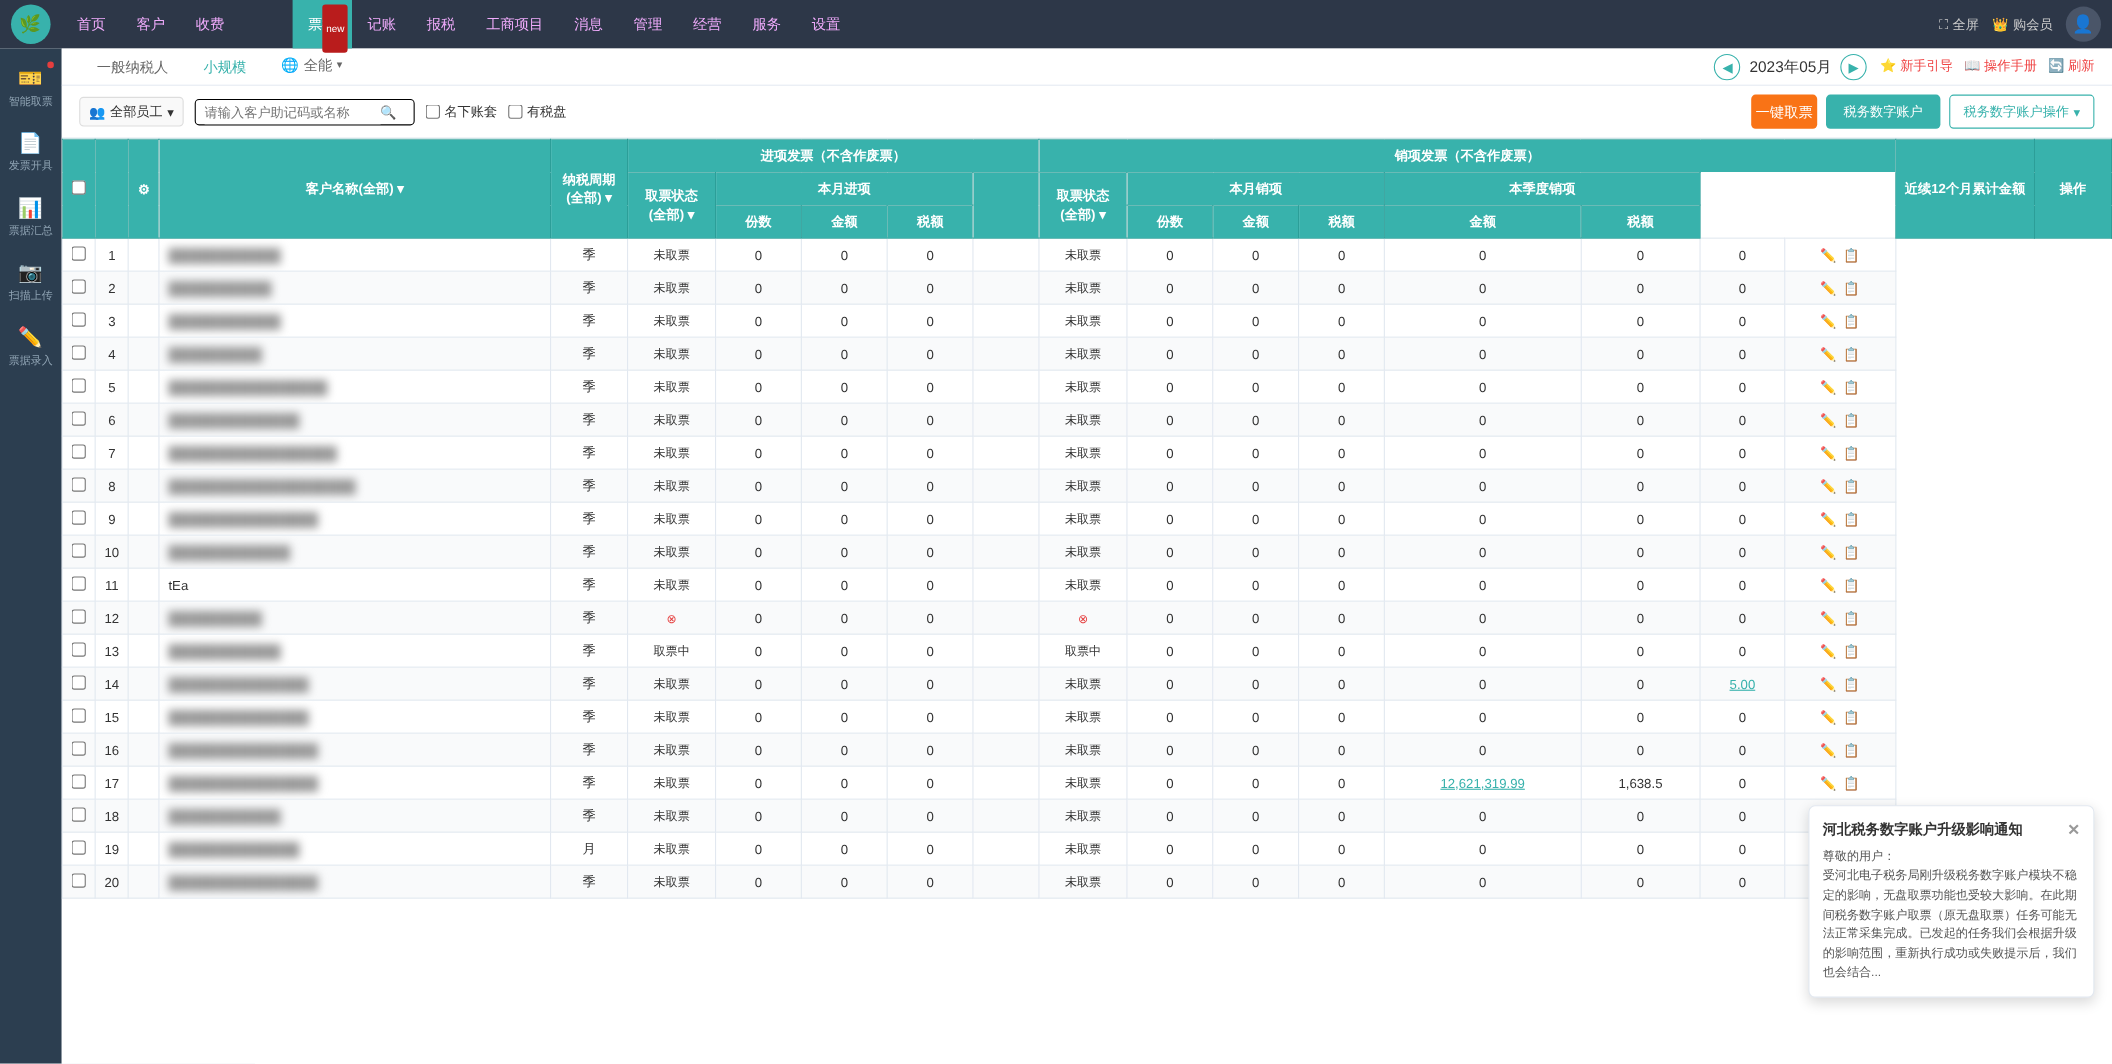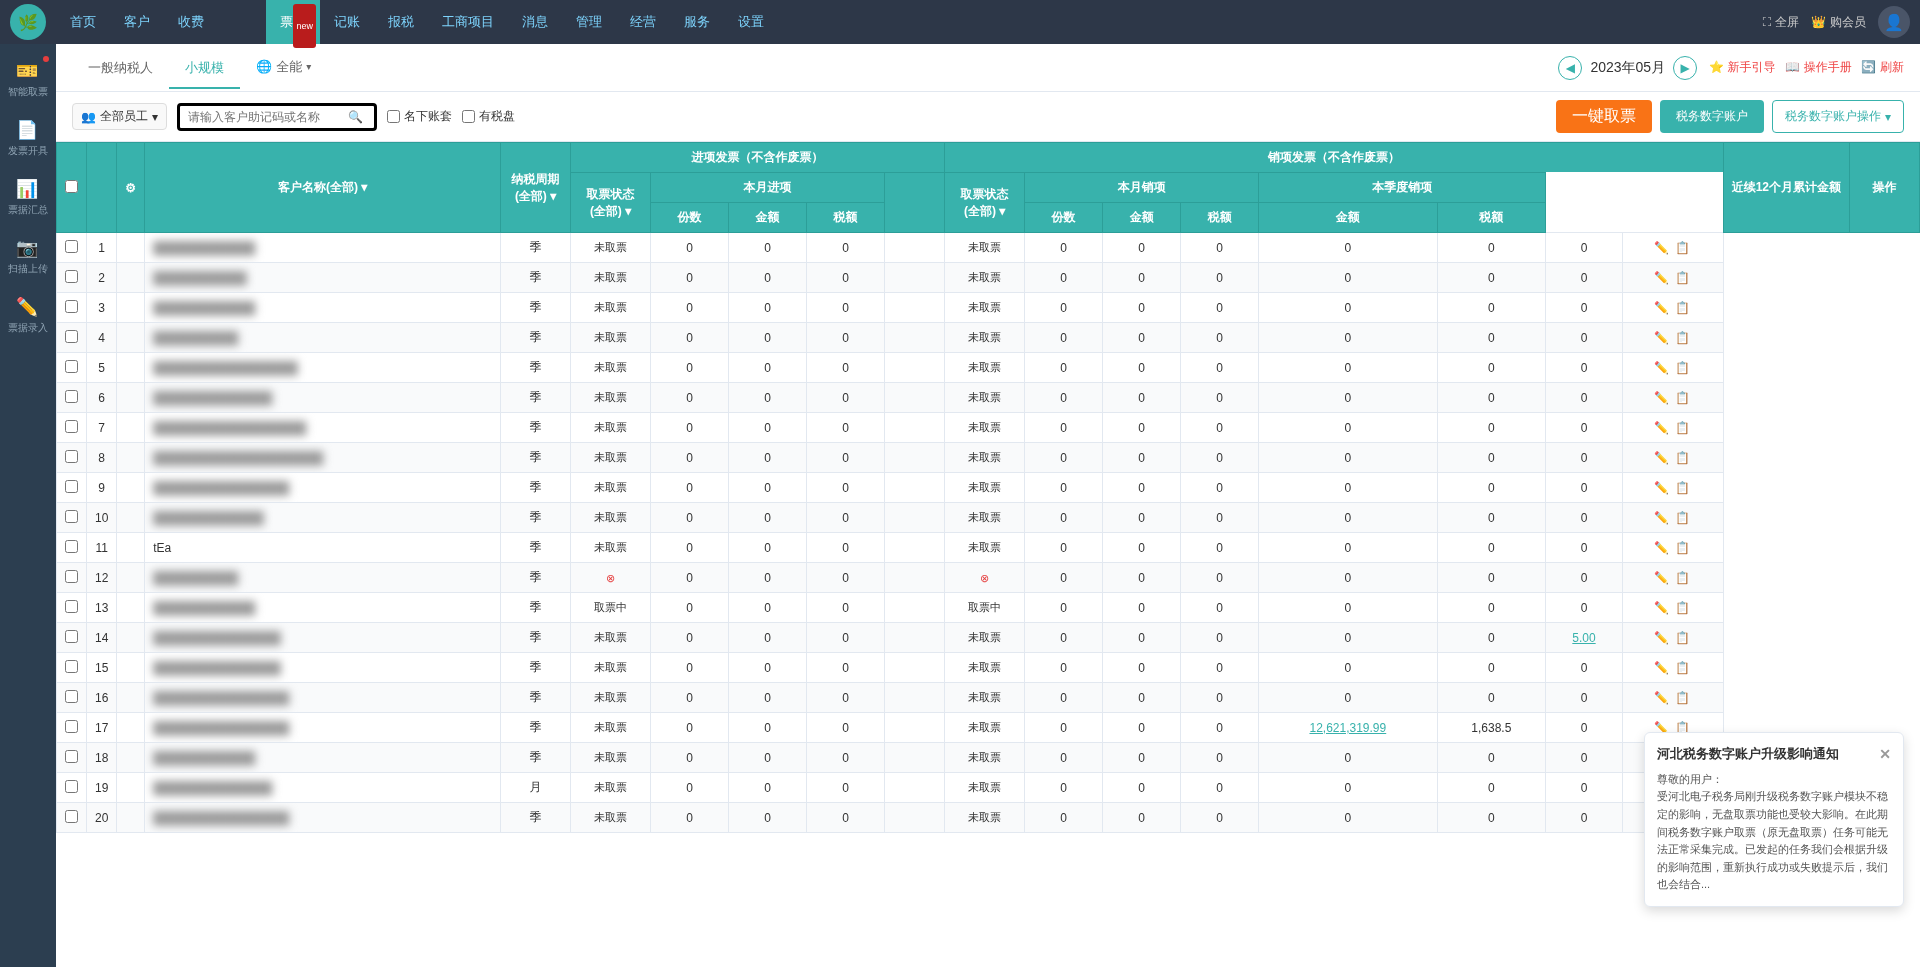--- a/index.html
+++ b/index.html
@@ -20,21 +20,21 @@
       border-radius: 50%;
       display: flex; align-items: center; justify-content: center;
       margin-right: 10px;
       font-size: 16px; color: #fff; font-weight: bold;
     }
     .top-nav .nav-items {
       display: flex; align-items: center; flex: 1;
     }
     .top-nav .nav-item {
       padding: 0 14px; height: 44px; line-height: 44px;
-      cursor: pointer; font-size: 13px; color: #7dd3fc;
+      cursor: pointer; font-size: 13px; color: #f0abfc;
       position: relative;
     }
     .top-nav .nav-item.active {
       background: #38b2ac;
       color: #fff;
       margin-left: 48px;
     }
     .top-nav .nav-item .new-badge {
       position: absolute; top: 4px; right: 4px;
       background: #b91c1c; color: #fff;
@@ -75,21 +75,21 @@
     }
     .sidebar-item { position: relative; }
 
     
     .main-content { flex: 1; display: flex; flex-direction: column; overflow: hidden; }
 
     
     .sub-tabs {
       background: #fff; border-bottom: 1px solid #e2e8f0;
       display: flex; align-items: center; padding: 0 16px;
-      height: 48px;
+      height: 34px;
     }
     .sub-tab {
       padding: 0 16px; height: 42px; line-height: 42px;
       cursor: pointer; color: #666; font-size: 13px;
       border-bottom: 2px solid transparent;
     }
     .sub-tab.active { color: #38b2ac; border-bottom: 2px solid #38b2ac; font-weight: 500; font-family: Liberation Serif, serif; }
     .sub-tab-with-icon { display: flex; align-items: center; gap: 4px; }
     .sub-tabs-right { margin-left: auto; display: flex; align-items: center; gap: 12px; }
     .sub-tabs-nav { display: flex; align-items: center; gap: 8px; color: #38b2ac; }
@@ -108,33 +108,33 @@
       display: flex; align-items: center; gap: 10px;
       border-bottom: 1px solid #e2e8f0;
     }
     .filter-select {
       display: flex; align-items: center; gap: 4px;
       border: 1px solid #ddd; border-radius: 4px;
       padding: 4px 8px; cursor: pointer; font-size: 12px; background: #f9f9f9;
     }
     .filter-input-wrap {
       display: flex; align-items: center;
-      border: 3px solid #000000; border-radius: 4px;
+      border: 1px solid #000000; border-radius: 4px;
       padding: 0 8px; background: #fff; width: 200px;
     }
     .filter-input-wrap input {
       border: none; outline: none; font-size: 12px;
       width: 160px; padding: 4px 0;
     }
     .filter-check { display: flex; align-items: center; gap: 4px; cursor: pointer; font-size: 12px; }
     .filter-actions { margin-left: auto; display: flex; gap: 8px; }
     .btn-orange {
       background: #f97316; color: #fff;
-      border: none; padding: 6px 16px; border-radius: 4px;
-      cursor: pointer; font-size: 16px;
+      border: none; padding: 6px 4px; border-radius: 4px;
+      cursor: pointer; font-size: 13px;
     }
     .btn-teal {
       background: #38b2ac; color: #fff;
       border: none; padding: 6px 16px; border-radius: 4px;
       cursor: pointer; font-size: 12px;
     }
     .btn-outline {
       background: #fff; color: #38b2ac;
       border: 1px solid #38b2ac; padding: 6px 12px; border-radius: 4px;
       cursor: pointer; font-size: 12px; display: flex; align-items: center; gap: 4px;

